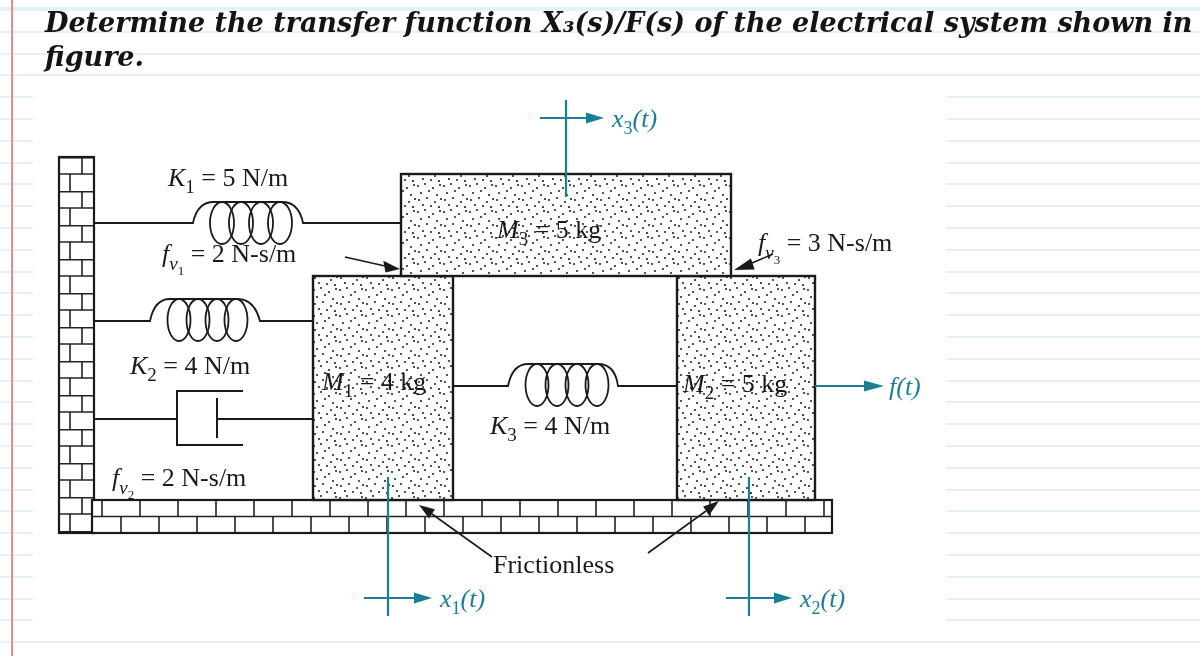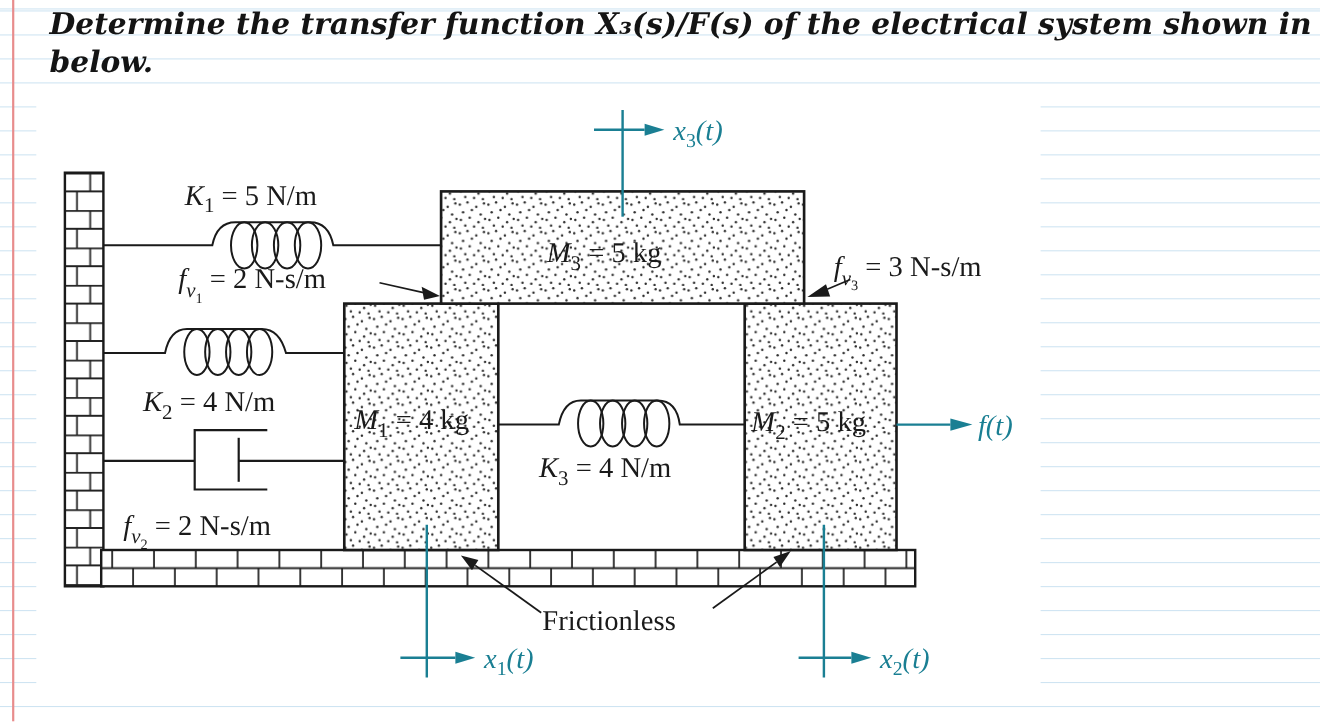--- a/index.html
+++ b/index.html
@@ -180,14 +180,14 @@
 
   <text class="lbl lbl-teal" x="440" y="607"><tspan class="it">x</tspan><tspan dy="7" font-size="18">1</tspan><tspan class="it" dy="-7">(t)</tspan></text>
 
   <text class="lbl lbl-teal" x="800" y="607"><tspan class="it">x</tspan><tspan dy="7" font-size="18">2</tspan><tspan class="it" dy="-7">(t)</tspan></text>
 
   <text class="lbl lbl-teal it" x="889" y="395">f(t)</text>
 </svg>
 
 <div class="title">
   <span>Determine the transfer function X₃(s)/F(s) of the electrical system shown in figure</span><br>
-  <span>below.</span>
+  <span>figure.</span>
 </div>
 
 </body></html>

